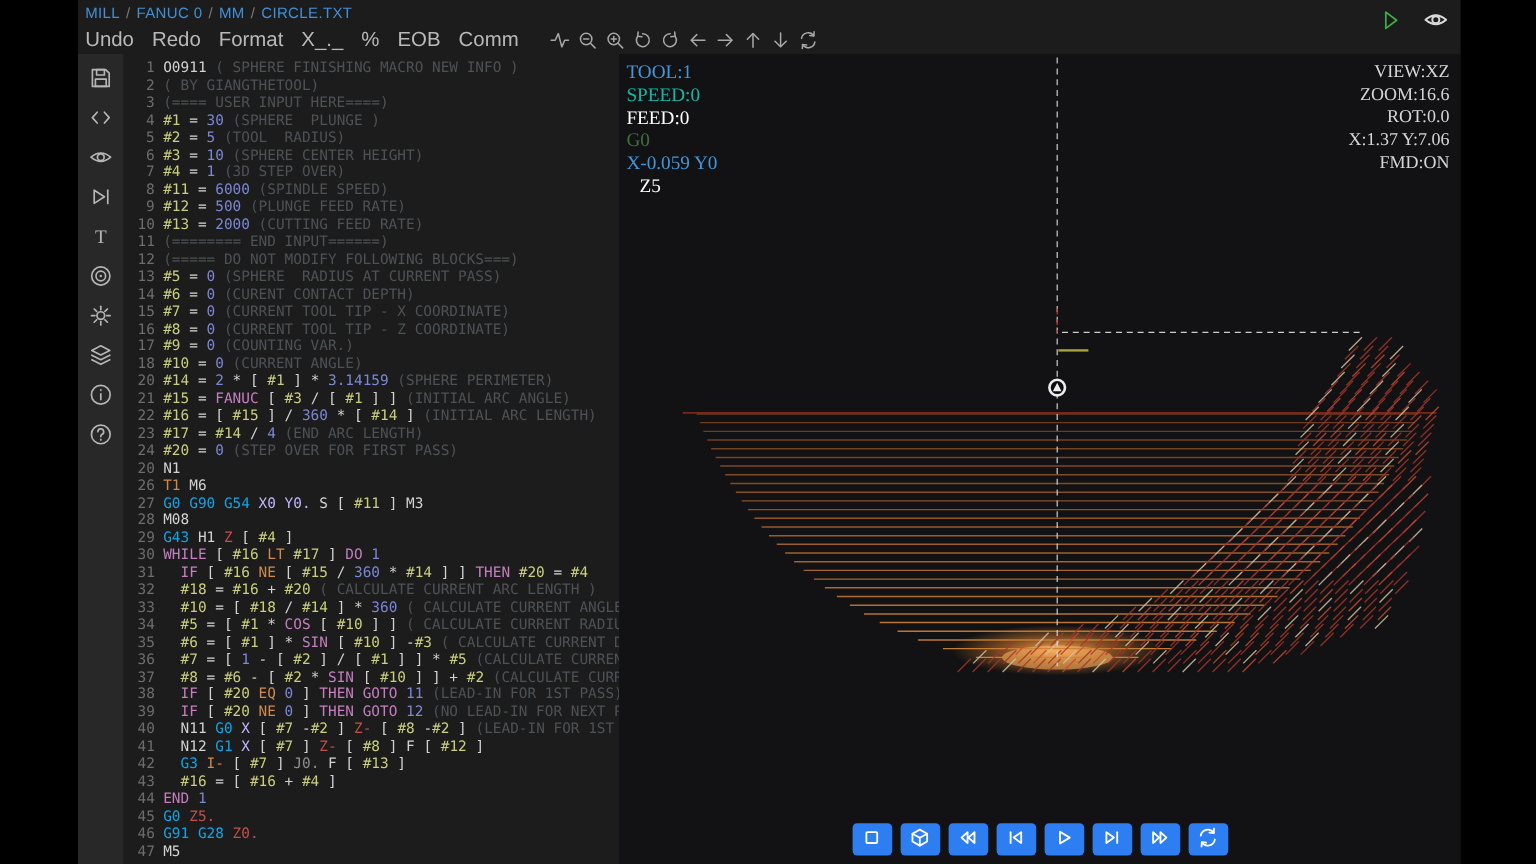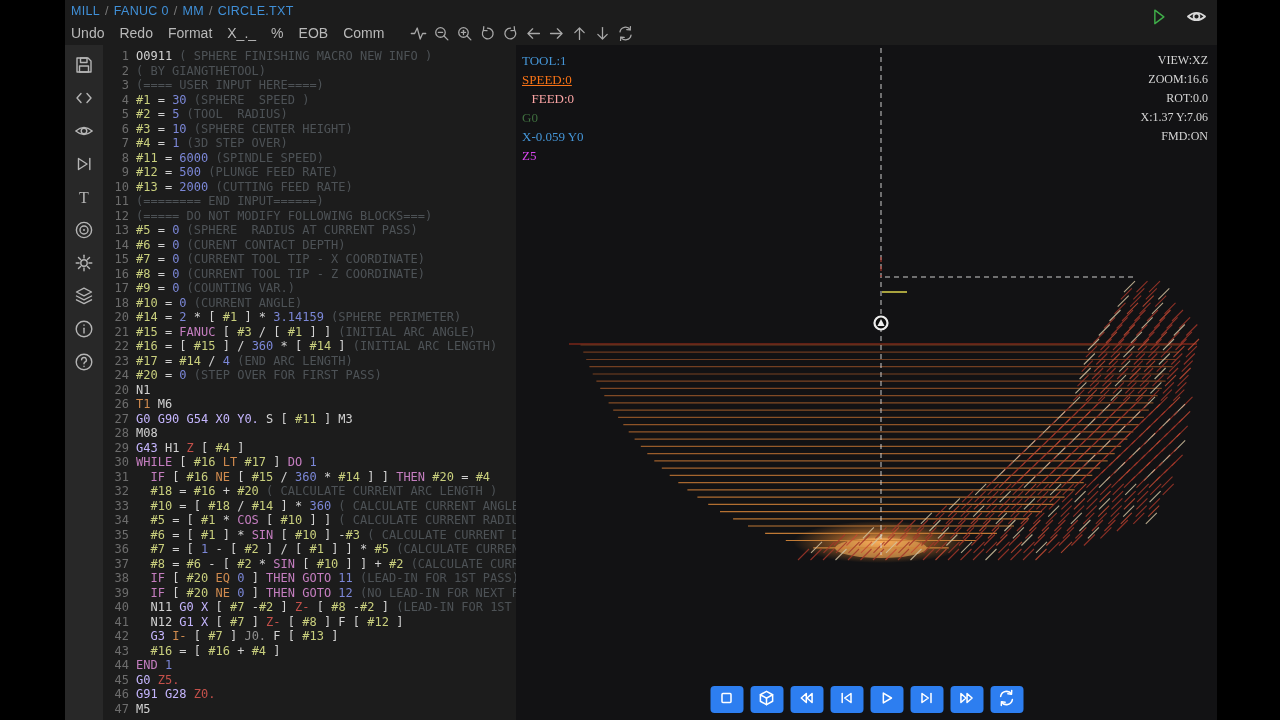--- a/index.html
+++ b/index.html
@@ -3,44 +3,44 @@
 <meta charset="utf-8">
 <style>
   html,body{margin:0;padding:0;background:#000;width:1280px;height:720px;overflow:hidden;
             font-family:"Liberation Sans",sans-serif;}
   .app{position:absolute;left:65px;top:0;width:1152px;height:720px;background:#1c1c1c;}
   
   .topbar{position:relative;height:45px;background:#1c1c1c;}
   .breadcrumb{position:absolute;left:6px;top:4px;font-size:12.5px;letter-spacing:.3px;color:#4090d8;white-space:pre;}
   .crumb{color:#4090d8;cursor:pointer;}
   .crumb-sep{color:#7a7a7a;margin:0 5px;}
-  .toolbar{position:absolute;left:6px;top:23px;height:20px;display:flex;align-items:center;font-size:14px;color:#b9b9b9;}
+  .toolbar{position:absolute;left:6px;top:23px;height:20px;display:flex;align-items:center;font-size:17px;color:#b9b9b9;}
   .tb-label{margin-right:15px;cursor:pointer;}
   .tb-icons{display:flex;gap:5px;margin-left:10px;color:#a8a8a8;}
   .tb-icons .ic{width:18px;height:18px;display:flex;align-items:center;justify-content:center;cursor:pointer;}
   .topbar-right{position:absolute;right:10px;top:5px;display:flex;gap:16px;align-items:center;}
   .topbar-right .ic{width:22px;height:22px;display:flex;align-items:center;justify-content:center;cursor:pointer;color:#d8d8d8;}
   .topbar-right .run{color:#3fae49;}
   
   .main{position:absolute;top:45px;left:0;width:1152px;height:675px;display:flex;}
   .sidebar{width:38px;height:100%;background:#282828;display:flex;flex-direction:column;align-items:center;padding-top:9px;gap:12px;box-sizing:border-box;color:#b5b5b5;}
   .side-ic{width:21px;height:21px;display:flex;align-items:center;justify-content:center;cursor:pointer;}
   
   .editor{width:413px;height:100%;background:#1c1c1c;overflow:hidden;box-sizing:border-box;padding-top:4px;
           font-family:"DejaVu Sans Mono","Liberation Mono",monospace;font-size:12px;line-height:14.5px;}
   .code-line{display:flex;white-space:pre;height:14.5px;}
   .lnum{width:26px;flex:none;text-align:right;margin-right:7px;color:#6d6d6d;}
   .tok-wht{color:#d2d2d2}.tok-cmt{color:#4d5256}.tok-var{color:#c9cf7d}.tok-num{color:#7b87d7}
-  .tok-gco{color:#c4b5fd}.tok-xw{color:#c4b5fd}.tok-zw{color:#c4504a}.tok-kw{color:#c57ec0}
+  .tok-gco{color:#0ea5e9}.tok-xw{color:#c4b5fd}.tok-zw{color:#c4504a}.tok-kw{color:#c57ec0}
   .tok-op{color:#cf8a4e}.tok-jw{color:#8f8f8f}
   
   .viewport{position:relative;width:701px;height:100%;background:#121214;}
   .vp-canvas{position:absolute;inset:0;}
-  .ov-left{position:absolute;left:6px;top:6px;font-family:"Liberation Serif",serif;font-size:13px;line-height:19px;white-space:pre;}
-  .ov-right{position:absolute;right:9px;top:6px;text-align:right;color:#d6d6d6;font-family:"Liberation Serif",serif;font-size:12px;line-height:19px;white-space:pre;}
+  .ov-left{position:absolute;left:6px;top:6px;font-family:"Liberation Serif",serif;font-size:16px;line-height:19px;white-space:pre;}
+  .ov-right{position:absolute;right:9px;top:6px;text-align:right;color:#d6d6d6;font-family:"Liberation Serif",serif;font-size:15px;line-height:19px;white-space:pre;}
   .playbar{position:absolute;left:50%;transform:translateX(-50%);bottom:7px;display:flex;gap:7px;}
   .pb-btn{width:33px;height:27px;background:#2d7ef0;border:none;border-radius:4px;color:#fff;
           display:flex;align-items:center;justify-content:center;cursor:pointer;padding:0;}
 </style>
 </head>
 <body>
 
 <div class="app">
   <div class="topbar">
     <div class="breadcrumb"><span class="crumb">MILL</span><span class="crumb-sep">/</span><span class="crumb">FANUC 0</span><span class="crumb-sep">/</span><span class="crumb">MM</span><span class="crumb-sep">/</span><span class="crumb">CIRCLE.TXT</span></div>
@@ -204,21 +204,21 @@
             <circle cx="10" cy="10" r="7.8"></circle>
             <path d="M7.6 7.8 A2.4 2.4 0 1 1 10.8 10.1 C10.1 10.5 10 11 10 11.8"></path>
             <line x1="10" y1="14.2" x2="10" y2="14.6"></line>
           </svg>
         </div>
       </div>
     <div class="editor">
         <div class="code-line"><span class="lnum">1</span><span class="tok-wht">O0911 </span><span class="tok-cmt">( SPHERE FINISHING MACRO NEW INFO )</span></div>
         <div class="code-line"><span class="lnum">2</span><span class="tok-cmt">( BY GIANGTHETOOL)</span></div>
         <div class="code-line"><span class="lnum">3</span><span class="tok-cmt">(==== USER INPUT HERE====)</span></div>
-        <div class="code-line"><span class="lnum">4</span><span class="tok-var">#1 </span><span class="tok-wht">= </span><span class="tok-num">30 </span><span class="tok-cmt">(SPHERE  SPEED )</span></div>
+        <div class="code-line"><span class="lnum">4</span><span class="tok-var">#1 </span><span class="tok-wht">= </span><span class="tok-num">30 </span><span class="tok-cmt">(SPHERE  PLUNGE )</span></div>
         <div class="code-line"><span class="lnum">5</span><span class="tok-var">#2 </span><span class="tok-wht">= </span><span class="tok-num">5 </span><span class="tok-cmt">(TOOL  RADIUS)</span></div>
         <div class="code-line"><span class="lnum">6</span><span class="tok-var">#3 </span><span class="tok-wht">= </span><span class="tok-num">10 </span><span class="tok-cmt">(SPHERE CENTER HEIGHT)</span></div>
         <div class="code-line"><span class="lnum">7</span><span class="tok-var">#4 </span><span class="tok-wht">= </span><span class="tok-num">1 </span><span class="tok-cmt">(3D STEP OVER)</span></div>
         <div class="code-line"><span class="lnum">8</span><span class="tok-var">#11 </span><span class="tok-wht">= </span><span class="tok-num">6000 </span><span class="tok-cmt">(SPINDLE SPEED)</span></div>
         <div class="code-line"><span class="lnum">9</span><span class="tok-var">#12 </span><span class="tok-wht">= </span><span class="tok-num">500 </span><span class="tok-cmt">(PLUNGE FEED RATE)</span></div>
         <div class="code-line"><span class="lnum">10</span><span class="tok-var">#13 </span><span class="tok-wht">= </span><span class="tok-num">2000 </span><span class="tok-cmt">(CUTTING FEED RATE)</span></div>
         <div class="code-line"><span class="lnum">11</span><span class="tok-cmt">(======== END INPUT======)</span></div>
         <div class="code-line"><span class="lnum">12</span><span class="tok-cmt">(===== DO NOT MODIFY FOLLOWING BLOCKS===)</span></div>
         <div class="code-line"><span class="lnum">13</span><span class="tok-var">#5 </span><span class="tok-wht">= </span><span class="tok-num">0 </span><span class="tok-cmt">(SPHERE  RADIUS AT CURRENT PASS)</span></div>
         <div class="code-line"><span class="lnum">14</span><span class="tok-var">#6 </span><span class="tok-wht">= </span><span class="tok-num">0 </span><span class="tok-cmt">(CURENT CONTACT DEPTH)</span></div>
@@ -750,21 +750,21 @@
             <line x1="494.5" y1="515.0" x2="505.5" y2="504.0" stroke="#a33629" stroke-width="1.1" opacity="0.85"></line>
             <line x1="507.0" y1="515.0" x2="518.0" y2="504.0" stroke="#a33629" stroke-width="1.1" opacity="0.85"></line>
             <line x1="519.5" y1="515.0" x2="530.5" y2="504.0" stroke="#c34a33" stroke-width="1.1" opacity="0.85"></line>
             <line x1="365" y1="3" x2="365" y2="510" stroke="#e2e2e2" stroke-width="1" stroke-dasharray="5 4" opacity="0.9"></line>
             <line x1="365" y1="212" x2="365" y2="232" stroke="#c0392b" stroke-width="1" stroke-dasharray="5 4"></line>
             <line x1="369" y1="232" x2="619" y2="232" stroke="#e2e2e2" stroke-width="1" stroke-dasharray="5 4" opacity="0.9"></line>
             <line x1="366" y1="247" x2="391" y2="247" stroke="#a8a23e" stroke-width="2"></line>
             <circle cx="365" cy="278" r="6.5" fill="#0d0d0d" stroke="#ededed" stroke-width="2.2"></circle>
             <polygon points="365,274 361.4,281 368.6,281" fill="#ededed"></polygon>
           </svg></div>
-      <div class="ov-left"><div style="color: rgb(69, 150, 216);">TOOL:1</div><div style="color: #f97316; text-decoration: underline;">SPEED:0</div><div style="color: #fca5a5; text-align: center;">FEED:0</div><div style="color: rgb(63, 111, 63);">G0</div><div style="color: rgb(69, 150, 216);">X-0.059 Y0</div><div style="color: #d946ef;">Z5</div></div>
+      <div class="ov-left"><div style="color: rgb(69, 150, 216);">TOOL:1</div><div style="color: #14b8a6;">SPEED:0</div><div style="color: #ffffff;">FEED:0</div><div style="color: rgb(63, 111, 63);">G0</div><div style="color: rgb(69, 150, 216);">X-0.059 Y0</div><div style="color: #ffffff; margin-left: 11px;">Z5</div></div>
       <div class="ov-right"><div>VIEW:XZ</div><div>ZOOM:16.6</div><div>ROT:0.0</div><div>X:1.37 Y:7.06</div><div>FMD:ON</div></div>
       <div class="playbar">
           <button class="pb-btn" style="background: rgb(45, 126, 240);">
             <span><svg width="18" height="18" viewBox="0 0 20 20" fill="none" stroke="currentColor" stroke-width="1.7" stroke-linecap="round" stroke-linejoin="round">
                 <rect x="5" y="5" width="10" height="10" rx="1"></rect>
               </svg></span>
           </button>
           <button class="pb-btn" style="background: rgb(45, 126, 240);">
             <span><svg width="18" height="18" viewBox="0 0 20 20" fill="none" stroke="currentColor" stroke-width="1.7" stroke-linecap="round" stroke-linejoin="round">
                 <polygon points="10 2.6 16.8 6.4 16.8 13.6 10 17.4 3.2 13.6 3.2 6.4"></polygon>

